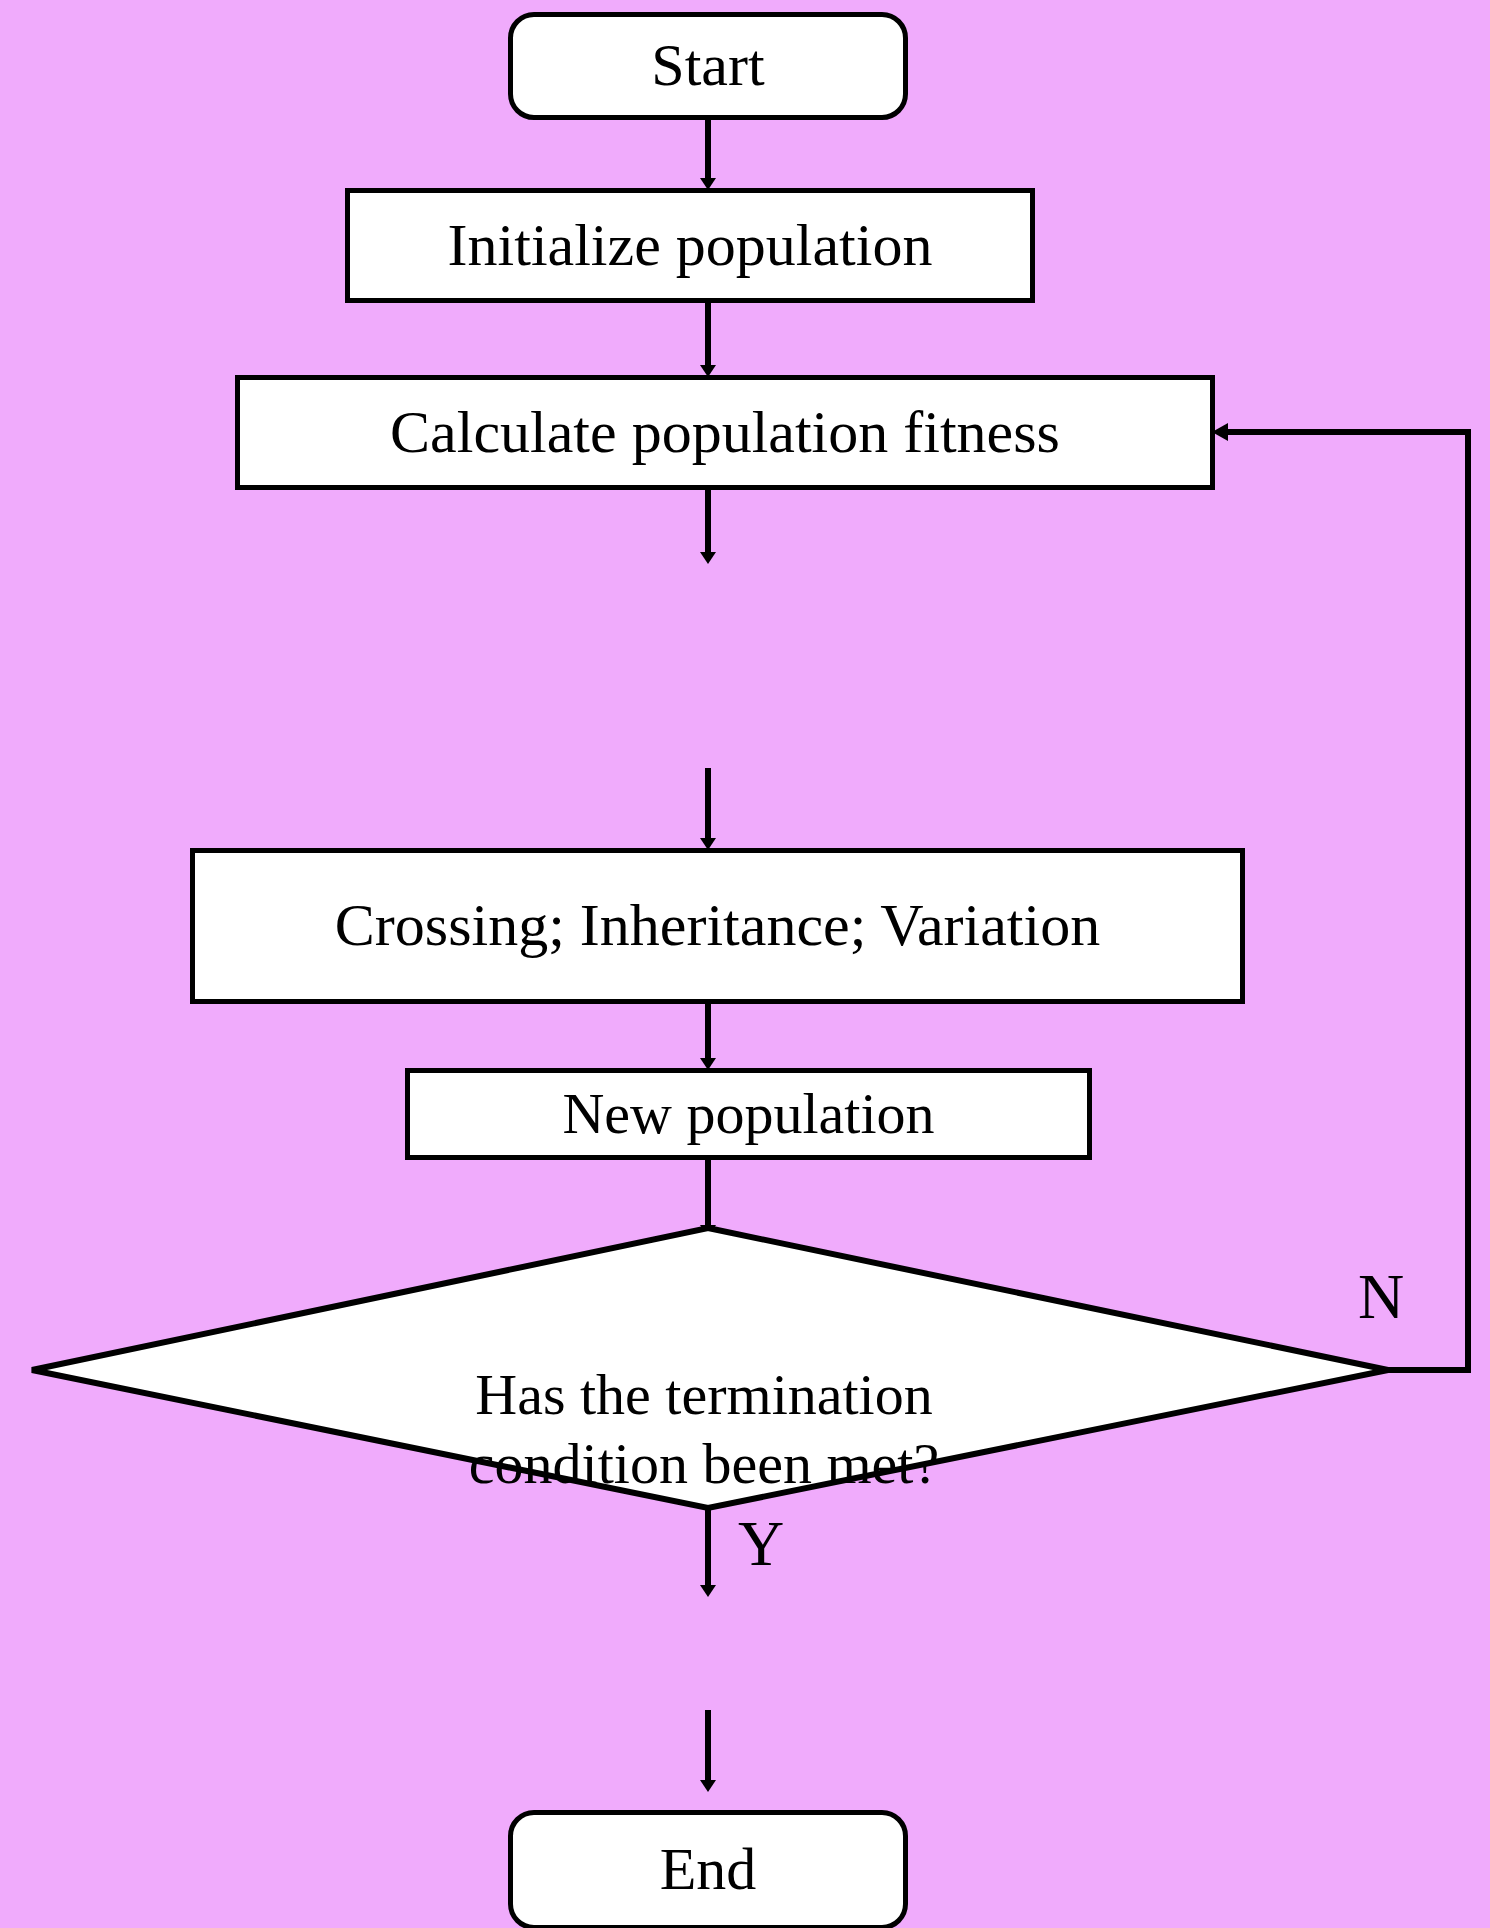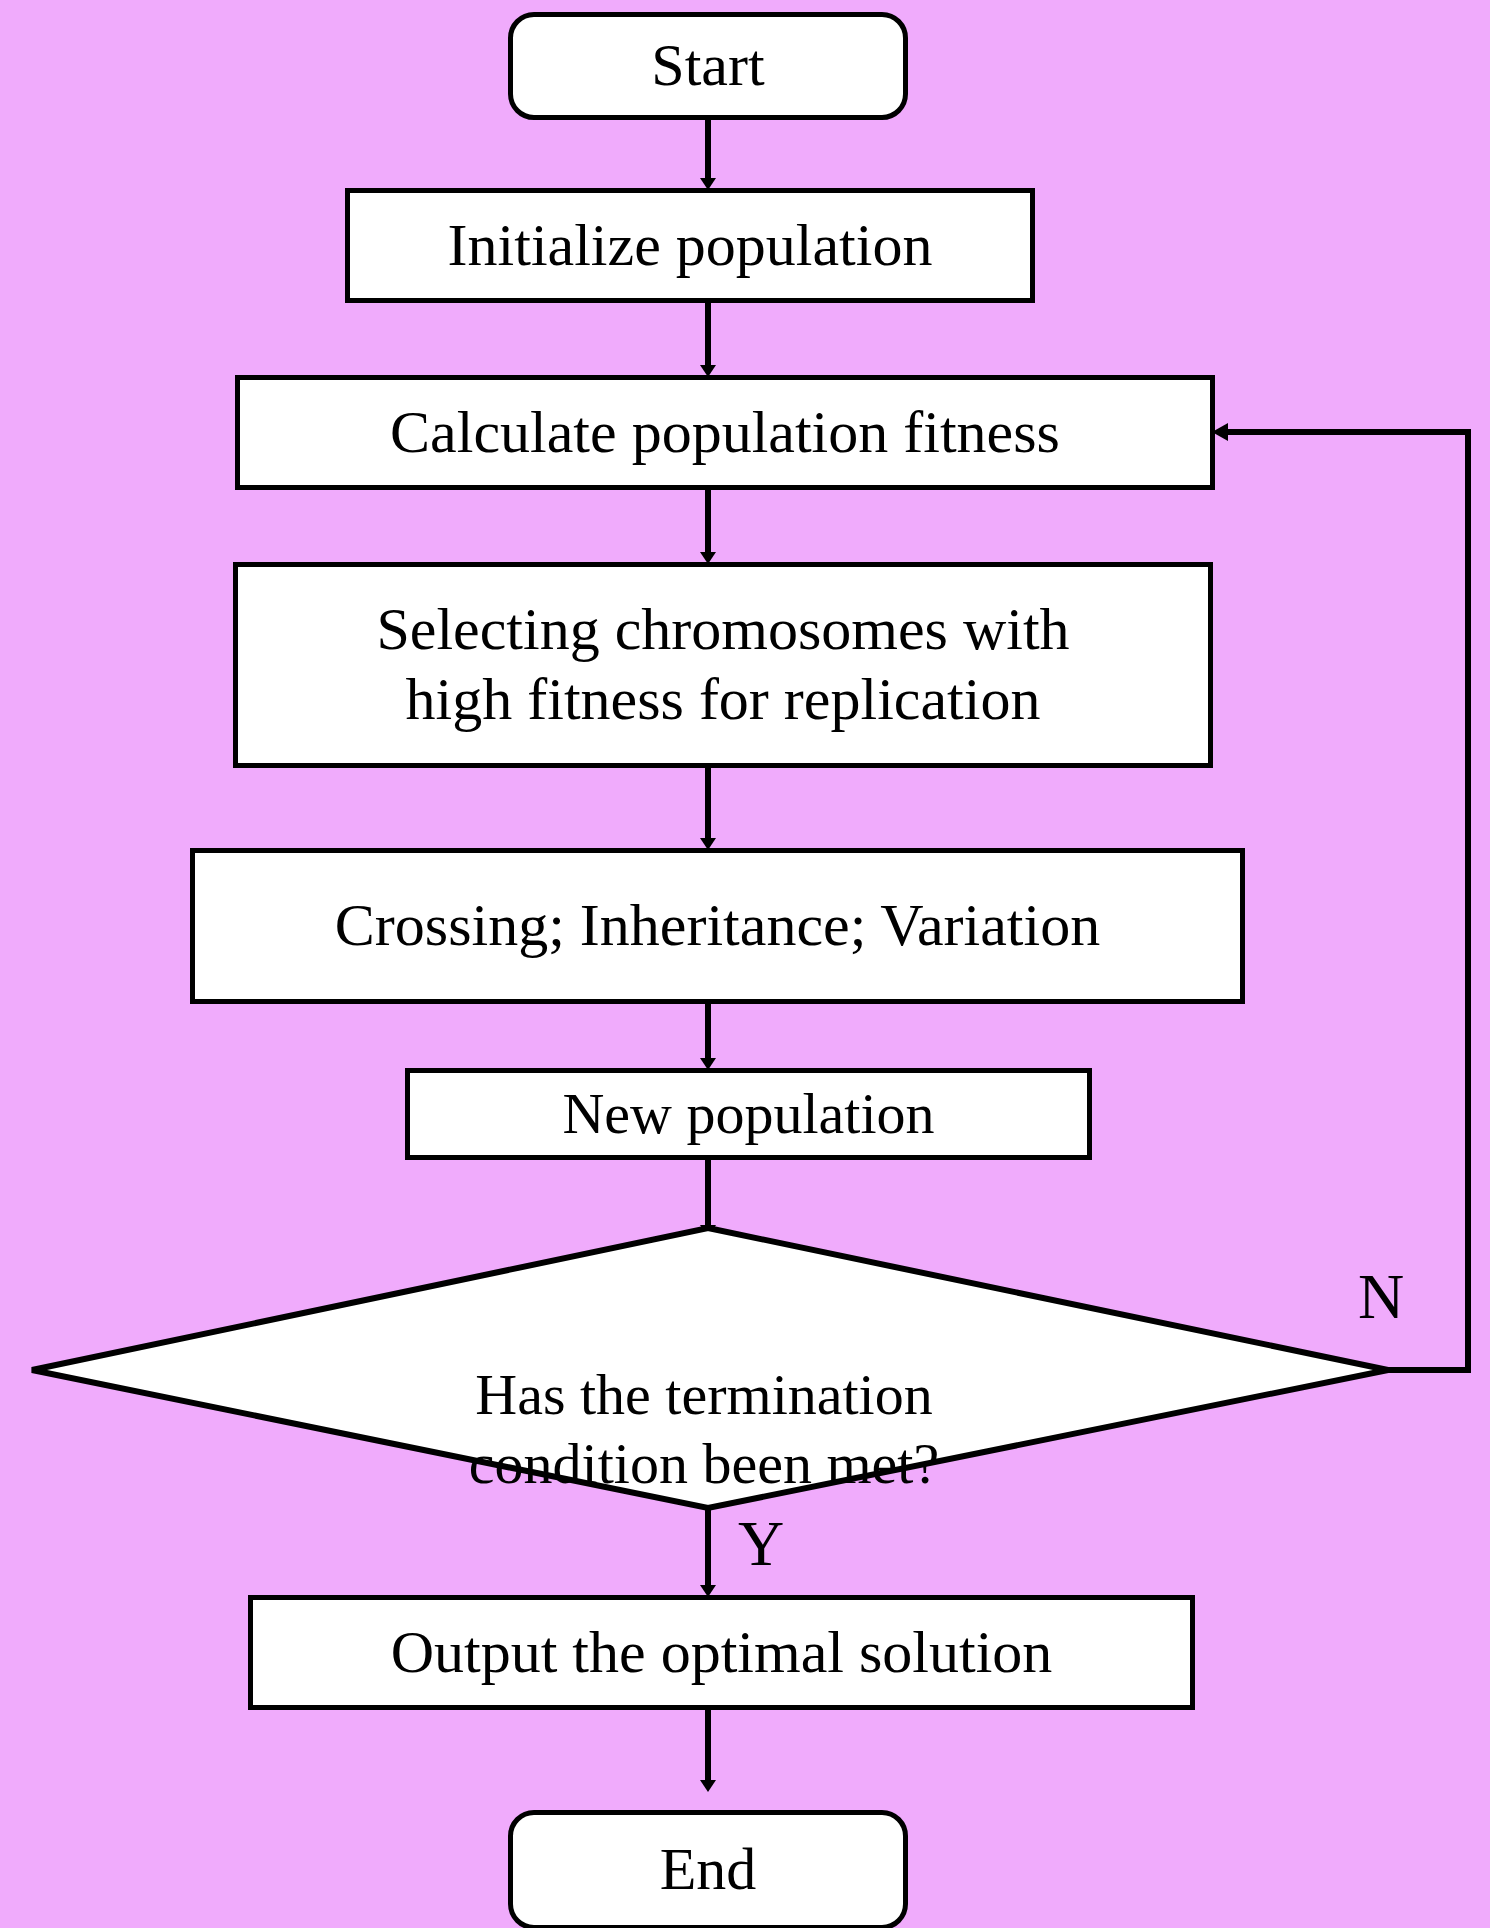--- a/index.html
+++ b/index.html
@@ -89,41 +89,34 @@
   </div>
 
   <div class="node" style="left:345px;top:188px;width:690px;height:115px;font-size:60px;">
     <span class="label">Initialize population</span>
   </div>
 
   <div class="node" style="left:235px;top:375px;width:980px;height:115px;font-size:60px;">
     <span class="label">Calculate population fitness</span>
   </div>
 
-  <div class="node" style="left:233px;top:562px;width:980px;height:206px;font-size:60px;">
-    <span class="label">Selecting chromosomes with
-high fitness for replication</span>
-  </div>
 
   <div class="node" style="left:190px;top:848px;width:1055px;height:156px;font-size:60px;">
     <span class="label">Crossing; Inheritance; Variation</span>
   </div>
 
   <div class="node" style="left:358px;top:1068px;width:687px;height:92px;font-size:58px;margin-left:47px;">
     <span class="label">New population</span>
   </div>
 
   <div class="diamond-text" style="left:324px;top:1290px;width:760px;font-size:58px;">
     <span>Has the termination
 condition been met?</span>
   </div>
 
-  <div class="node" style="left:248px;top:1595px;width:947px;height:115px;font-size:60px;">
-    <span class="label">Output the optimal solution</span>
-  </div>
 
   <div class="node terminator" style="left:508px;top:1810px;width:400px;height:120px;font-size:60px;">
     <span class="label">End</span>
   </div>
 
   <div class="branch-label" style="left:1358px;top:1265px;font-size:64px;">
     <span>N</span>
   </div>
 
   <div class="branch-label" style="left:738px;top:1512px;font-size:64px;">

